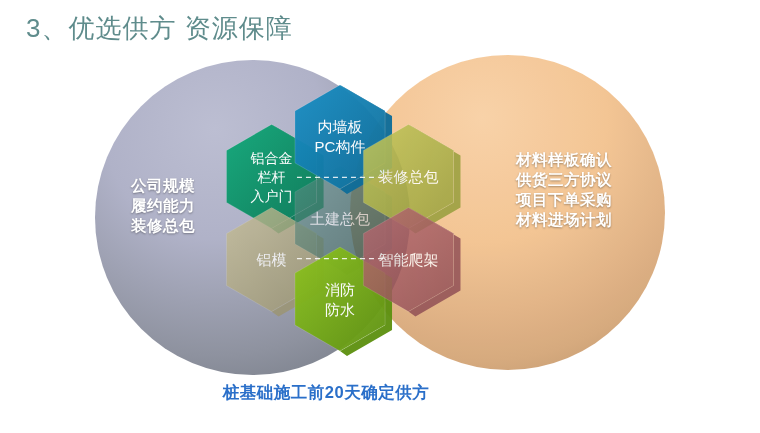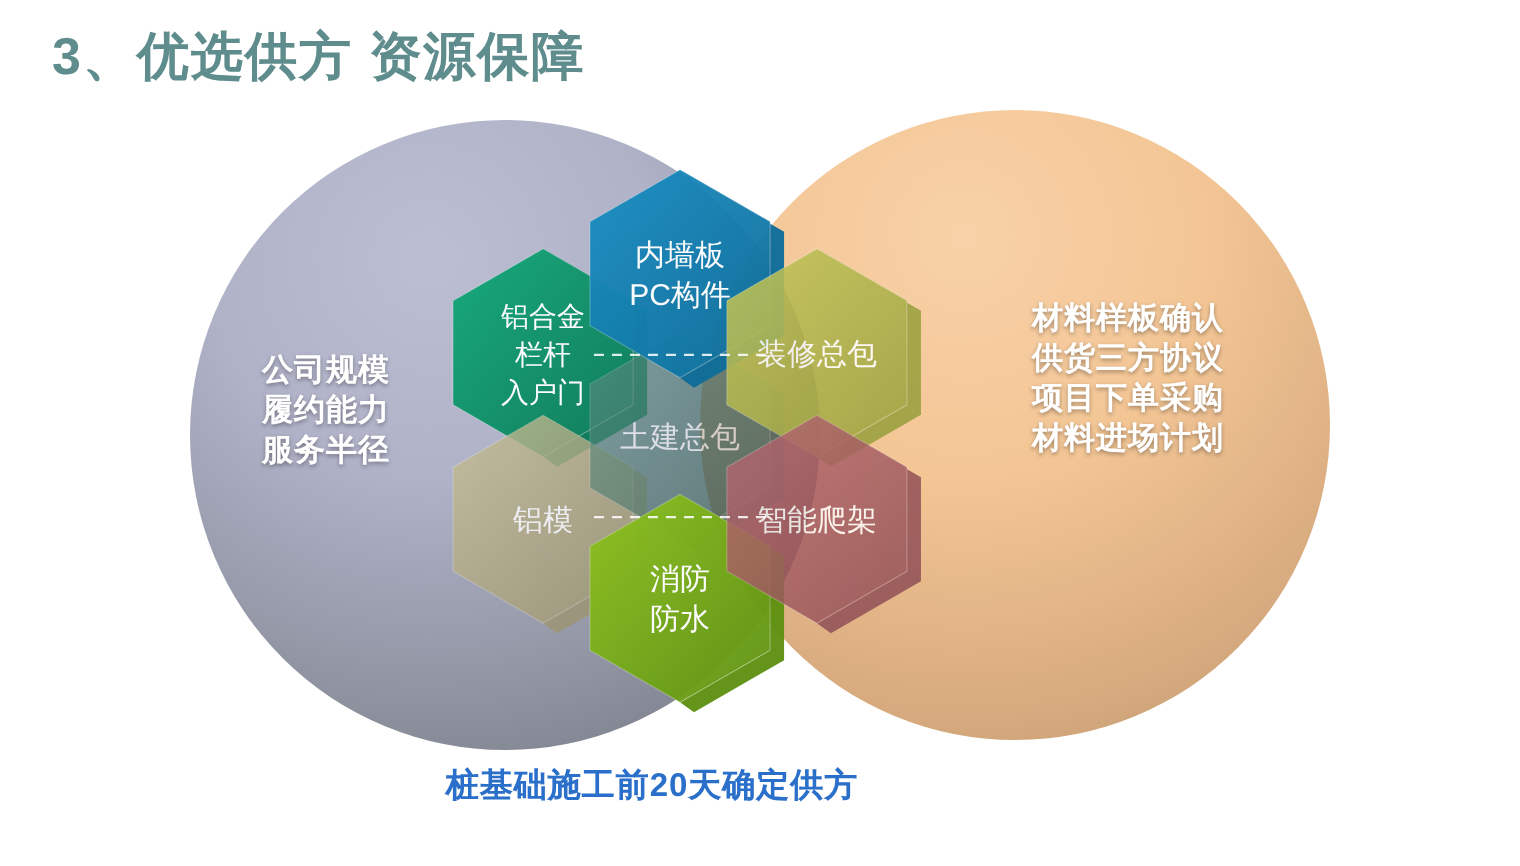--- a/index.html
+++ b/index.html
@@ -8,21 +8,21 @@
     background:#ffffff;
     font-family:"Liberation Sans","DejaVu Sans",sans-serif;
     overflow:hidden;
     position:relative;
   }
   #stage{position:absolute;inset:0;width:760px;height:433px;overflow:hidden;background:#fff;}
 
   
   .title{
     position:absolute;left:26px;top:11px;
-    font-size:26px;font-weight:bold;
+    font-size:26px;font-weight:normal;
     color:#5f8c8c;
     letter-spacing:1px;
     white-space:nowrap;
     text-shadow:0 1px 0 rgba(255,255,255,.6);
   }
 
   
   .circle{position:absolute;border-radius:50%;}
   .circle-left{
     left:95px;top:60px;width:315px;height:315px;
@@ -146,21 +146,21 @@
         <text x="408.45064791512203" y="265.1" class="hexlabel">智能爬架</text>
       </g>
       <line x1="296.9666790032092" y1="177.44" x2="383.0333209967908" y2="177.44" stroke="rgba(255,255,255,.85)" stroke-width="1.2" stroke-dasharray="5 4"></line>
       <line x1="296.9666790032092" y1="258.56" x2="383.0333209967908" y2="258.56" stroke="rgba(255,255,255,.85)" stroke-width="1.2" stroke-dasharray="5 4"></line>
     </svg>
 
   <div class="title">3、优选供方  资源保障</div>
 
   <div class="circle-text left">公司规模
 履约能力
-服务半径</div>
+装修总包</div>
 
   <div class="circle-text right">材料样板确认
 供货三方协议
 项目下单采购
 材料进场计划</div>
 
   <div class="bottom-caption">桩基础施工前20天确定供方</div>
 
 </div>
 

